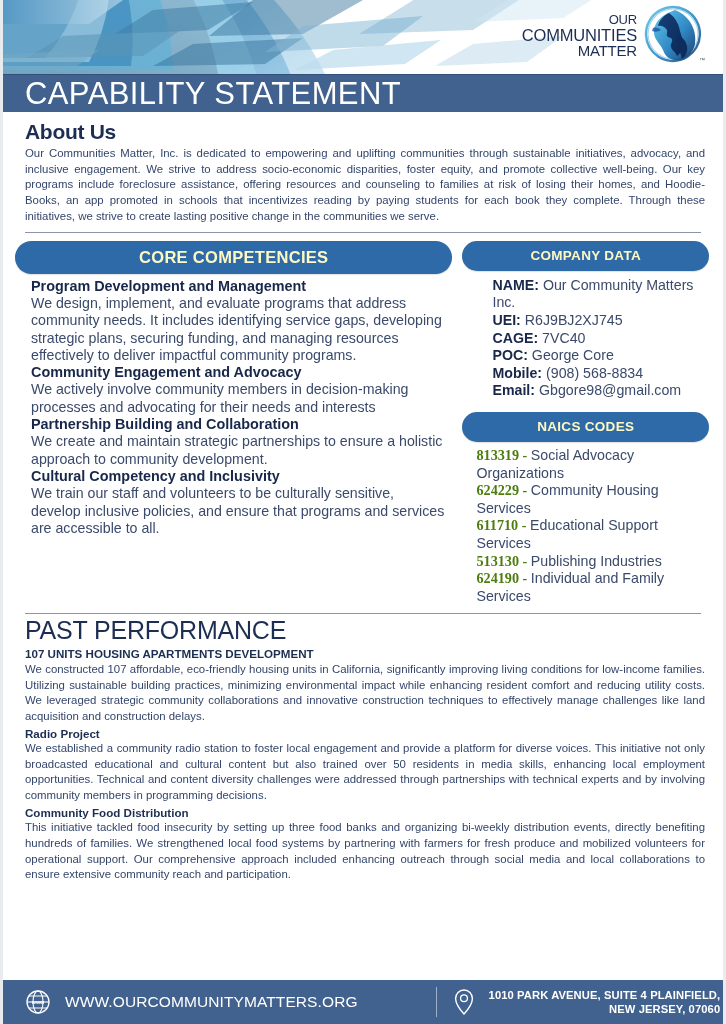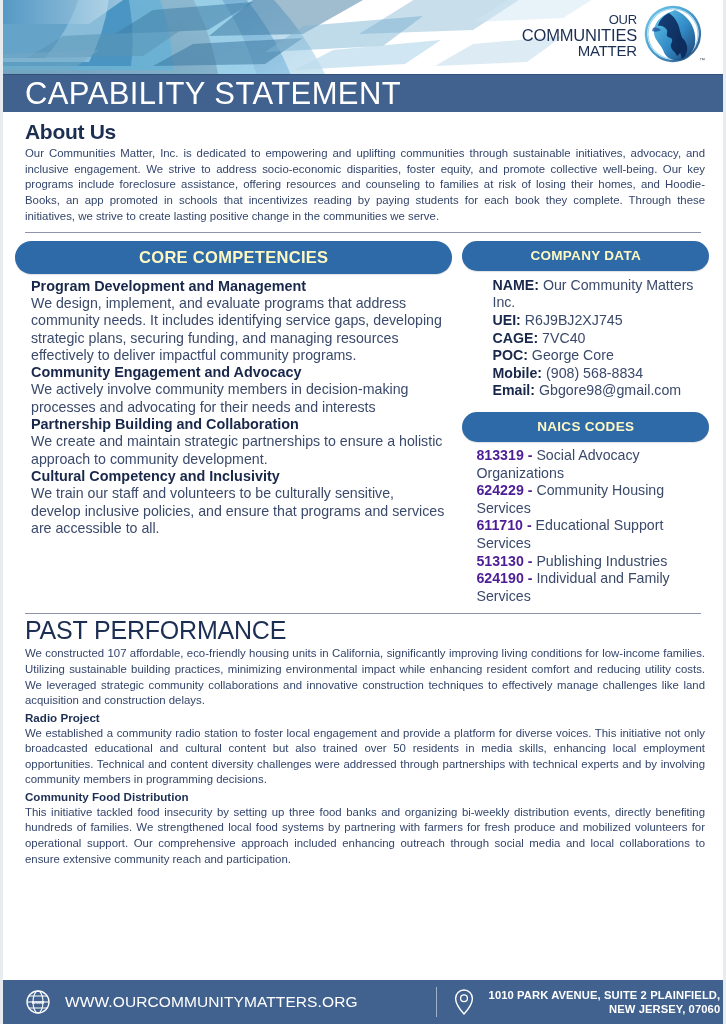--- a/index.html
+++ b/index.html
@@ -108,21 +108,21 @@
     line-height: 1.22;
   }
 
   .cd-body { padding: 6px 4px 0 14px; }
   .cd-line { font-size: 14.2px; line-height: 1.24; color: #3b4a6b; margin-left: 16px; }
   .cd-line b { color: #18274a; font-weight: bold; }
 
   .naics-wrap { margin-top: 12px; }
   .naics-body { padding: 5px 0 0 14px; }
   .naics-line { font-size: 14.2px; line-height: 1.24; color: #3b4a6b; }
-  .naics-line b { color: #4c1d95; font-weight: bold; }
+  .naics-line b { color: #4d7c0f; font-weight: bold; font-family: Liberation Serif, serif; }
 
   
   .hr-thin2 {
     height: 1px; background: #8d93ab;
     margin: 8px 22px 0 22px;
   }
   .past { padding: 2px 18px 0 22px; }
   .past h2 {
     color: #1c2e52;
     font-size: 25px;
@@ -339,20 +339,21 @@
       </div>
     </div>
   </div>
 
   <div class="hr-thin2"></div>
 
   <div class="past">
     <h2>PAST PERFORMANCE</h2>
 
     <div>
+      <div class="pp-title">107 UNITS HOUSING APARTMENTS DEVELOPMENT</div>
       <div class="pp-desc">We constructed 107 affordable, eco-friendly housing units in California, significantly improving living conditions for low-income families. Utilizing sustainable building practices, minimizing environmental impact while enhancing resident comfort and reducing utility costs. We leveraged strategic community collaborations and innovative construction techniques to effectively manage challenges like land acquisition and construction delays.</div>
     </div>
     <div>
       <div class="pp-title">Radio Project</div>
       <div class="pp-desc">We established a community radio station to foster local engagement and provide a platform for diverse voices. This initiative not only broadcasted educational and cultural content but also trained over 50 residents in media skills, enhancing local employment opportunities. Technical and content diversity challenges were addressed through partnerships with technical experts and by involving community members in programming decisions.</div>
     </div>
     <div>
       <div class="pp-title">Community Food Distribution</div>
       <div class="pp-desc">This initiative tackled food insecurity by setting up three food banks and organizing bi-weekly distribution events, directly benefiting hundreds of families. We strengthened local food systems by partnering with farmers for fresh produce and mobilized volunteers for operational support. Our comprehensive approach included enhancing outreach through social media and local collaborations to ensure extensive community reach and participation.</div>
     </div>
@@ -372,19 +373,19 @@
     </div>
 
     <div class="f-sep"></div>
 
     <div class="f-addr">
       <svg width="26" height="30" viewBox="0 0 26 30">
         <path d="M13 3 C8.3 3 4.6 6.7 4.6 11.4 C4.6 17.6 13 27 13 27 C13 27 21.4 17.6 21.4 11.4 C21.4 6.7 17.7 3 13 3 Z" fill="none" stroke="#ffffff" stroke-width="1.4"></path>
         <circle cx="13" cy="11.3" r="3.4" fill="none" stroke="#ffffff" stroke-width="1.3"></circle>
       </svg>
       <div class="addr">
-        <div>1010 PARK AVENUE, SUITE 2 PLAINFIELD,</div>
+        <div>1010 PARK AVENUE, SUITE 4 PLAINFIELD,</div>
         <div>NEW JERSEY, 07060</div>
       </div>
     </div>
   </div>
 
 </div>
 
 </body></html>

